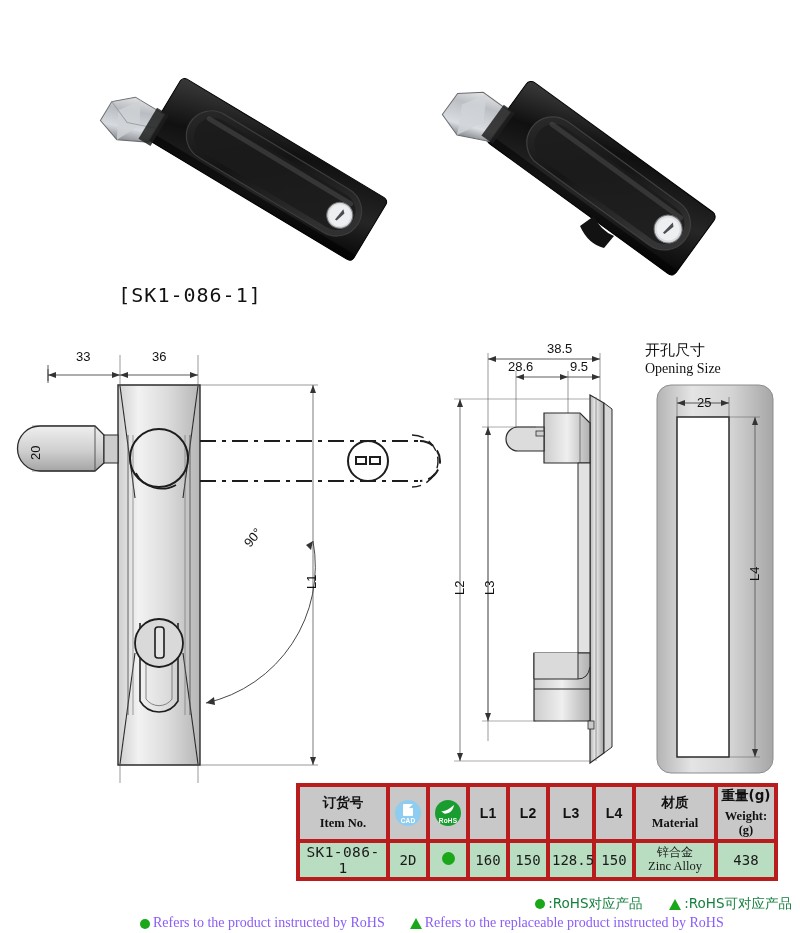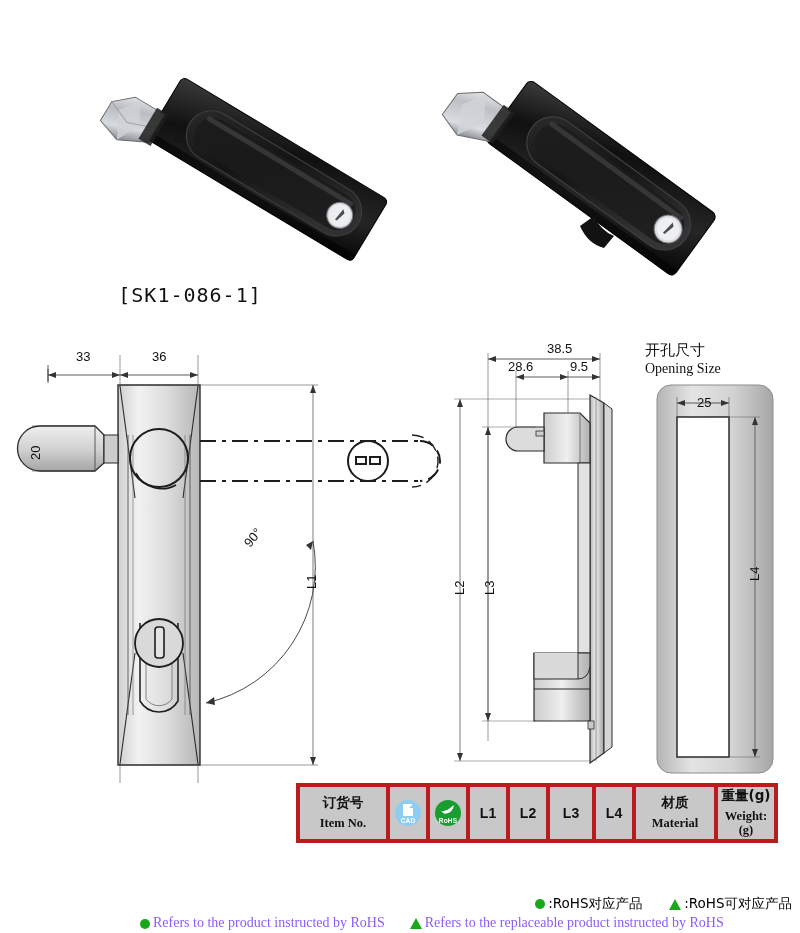--- a/index.html
+++ b/index.html
@@ -100,21 +100,21 @@
     border-width:0 0 4px 4px; border-style:solid;
     border-color:transparent transparent #8fcdf0 transparent;
   }
   .rohs-leaf {
     position:absolute; left:5px; top:5px; width:16px; height:9px;
   }
 
   
   #legend { position:absolute; left:0; top:895px; width:800px; height:38px; }
   .legend-row { position:absolute; white-space:nowrap; }
-  #legend-cn { right:8px; top:0px; font-family:"DejaVu Sans", sans-serif; font-size:13.5px; color:#000000; }
+  #legend-cn { right:8px; top:0px; font-family:"DejaVu Sans", sans-serif; font-size:13.5px; color:#15803d; }
   #legend-en { left:140px; top:20px; font-family:Liberation Serif, serif; font-size:14px; color:#8b5cf6; }
   .lg-dot { display:inline-block; width:10px; height:10px; border-radius:50%; background:#1aa81a; vertical-align:middle; margin-right:3px;}
   .lg-tri {
     display:inline-block; width:0; height:0; vertical-align:middle; margin-right:3px;
     border-left:6px solid transparent; border-right:6px solid transparent;
     border-bottom:11px solid #1aa81a;
   }
   .lg-gap { display:inline-block; width:18px; }
 </style>
 </head>
@@ -450,20 +450,34 @@
           <span class="th-cn">材质</span>
           <span class="th-en">Material</span>
         </th>
         <th>
           <span class="th-cn">重量(g)</span>
           <span class="th-en">Weight:(g)</span>
         </th>
       </tr>
     </thead>
     <tbody>
+      <tr class="row-hl">
+        <td class="cell-item">SK1-086-1</td>
+        <td class="cell-num">2D</td>
+        <td><span class="dot-green"></span></td>
+        <td class="cell-num">160</td>
+        <td class="cell-num">150</td>
+        <td class="cell-num">128.5</td>
+        <td class="cell-num">150</td>
+        <td>
+          <span class="cell-mat-cn">锌合金</span>
+          <span class="cell-mat-en">Zinc Alloy</span>
+        </td>
+        <td class="cell-num">438</td>
+      </tr>
     </tbody>
   </table>
 </div>
 
 <div id="legend">
   <div class="legend-row" id="legend-cn">
     <span class="lg-dot"></span><span>:RoHS对应产品</span>
     <span class="lg-gap"></span>
     <span class="lg-tri"></span><span>:RoHS可对应产品</span>
   </div>

